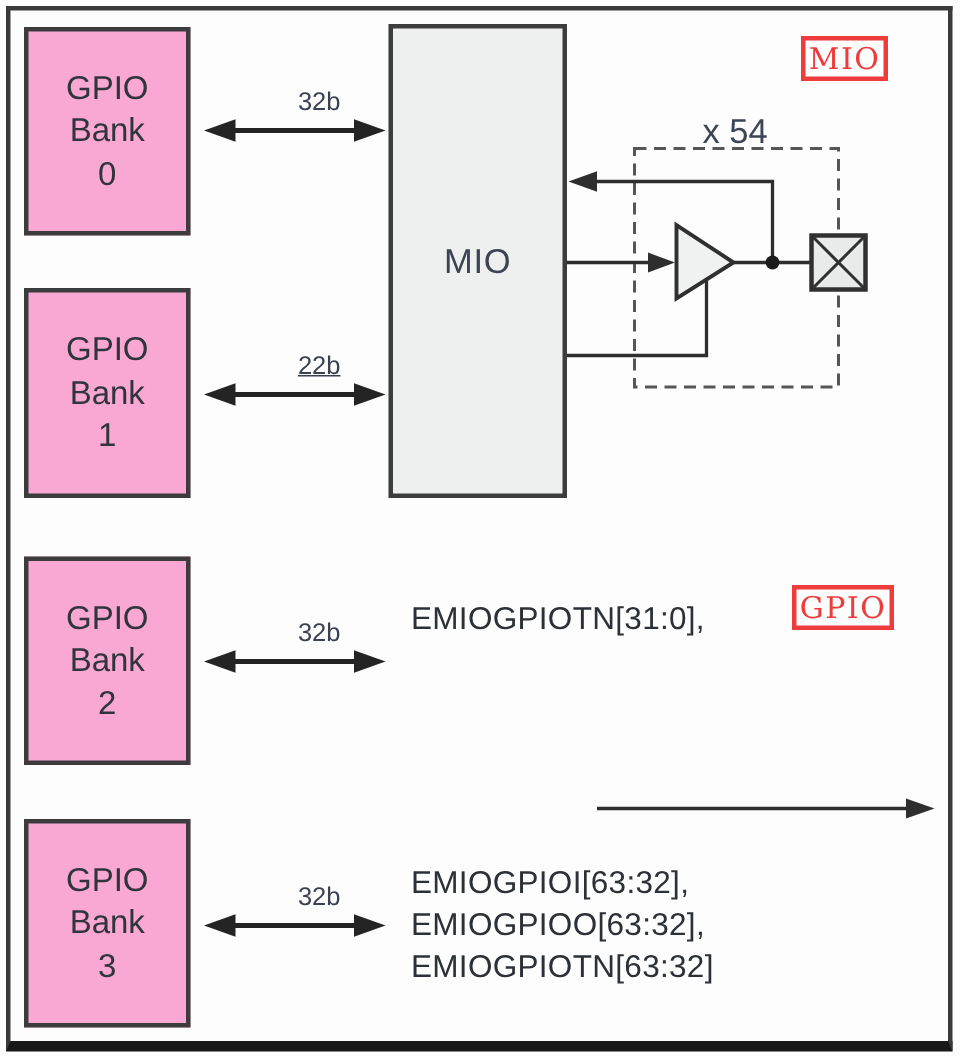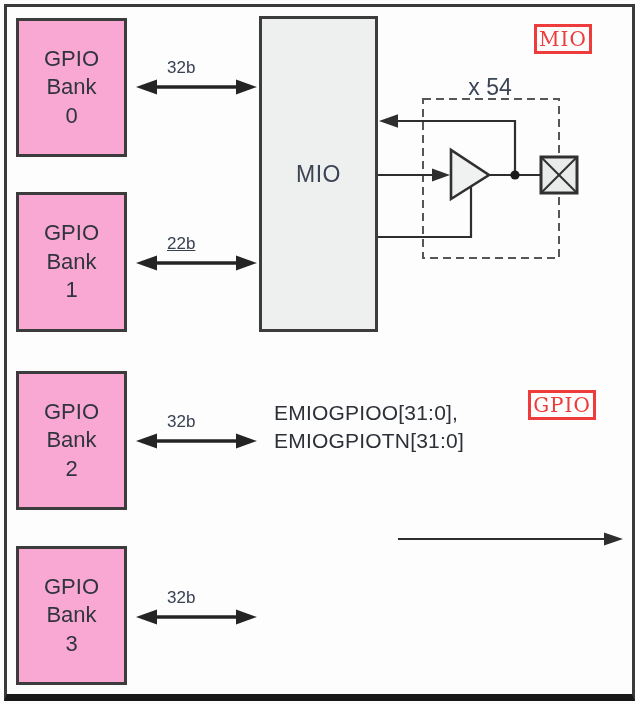--- a/index.html
+++ b/index.html
@@ -21,21 +21,21 @@
   }
   
   #mio-block{
     left:259px;top:16px;width:119px;height:316px;box-sizing:border-box;
     border:3px solid #3c3c3c;background:#eef0ef;
     display:flex;justify-content:center;align-items:center;
     font-size:23px;color:#3c4454;letter-spacing:0.5px;
   }
   
   .bus-label{
-    width:60px;text-align:left;font-size:17px;color:#3a4150;height:20px;line-height:20px;
+    width:60px;text-align:right;font-size:17px;color:#3a4150;height:20px;line-height:20px;
   }
   
   #wire-layer{left:0;top:0;width:640px;height:704px;pointer-events:none;}
   
   #replication-label{
     left:454px;top:74px;width:72px;text-align:center;font-size:23px;color:#3b4556;
   }
   
   .signal-block{
     left:274px;font-size:21px;line-height:28px;color:#2c3037;letter-spacing:0.2px;white-space:nowrap;
@@ -146,22 +146,26 @@
   </div>
 
   <div class="abs bus-label" style="left:167px;top:58px;">32b</div>
   <div class="abs bus-label" style="left:167px;top:234px;text-decoration:underline;">22b</div>
   <div class="abs bus-label" style="left:167px;top:412px;">32b</div>
   <div class="abs bus-label" style="left:167px;top:588px;">32b</div>
 
   <div id="replication-label" class="abs">x 54</div>
 
   <div class="abs signal-block" style="top:399px;">
-    <div>EMIOGPIOO[31:0],</div>
-    <div>EMIOGPIOTN[31:0]</div>
+    <div>EMIOGPIOTN[31:0],</div>
+  </div>
+  <div class="abs signal-block" style="top:575px;">
+    <div>EMIOGPIOI[63:32],</div>
+    <div>EMIOGPIOO[63:32],</div>
+    <div>EMIOGPIOTN[63:32]</div>
   </div>
 
 
   <div id="mio-annotation" class="abs red-annotation">
     <span>MIO</span>
   </div>
   <div id="emio-annotation" class="abs red-annotation">
     <span>GPIO</span>
   </div>
 

